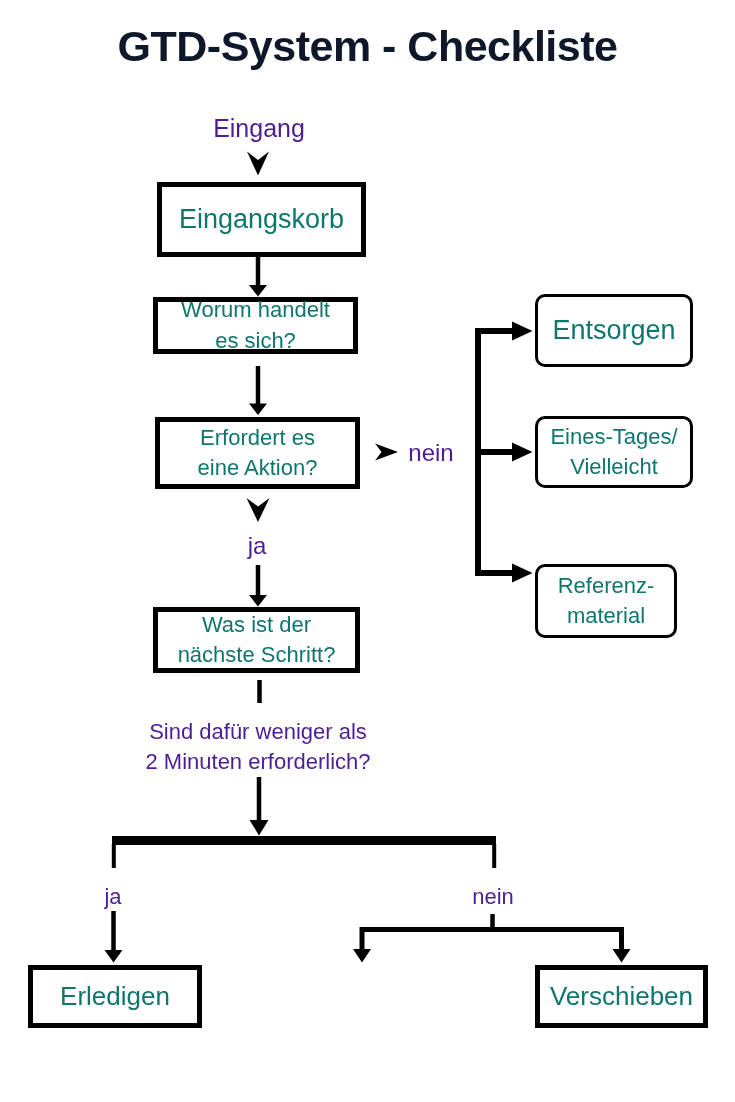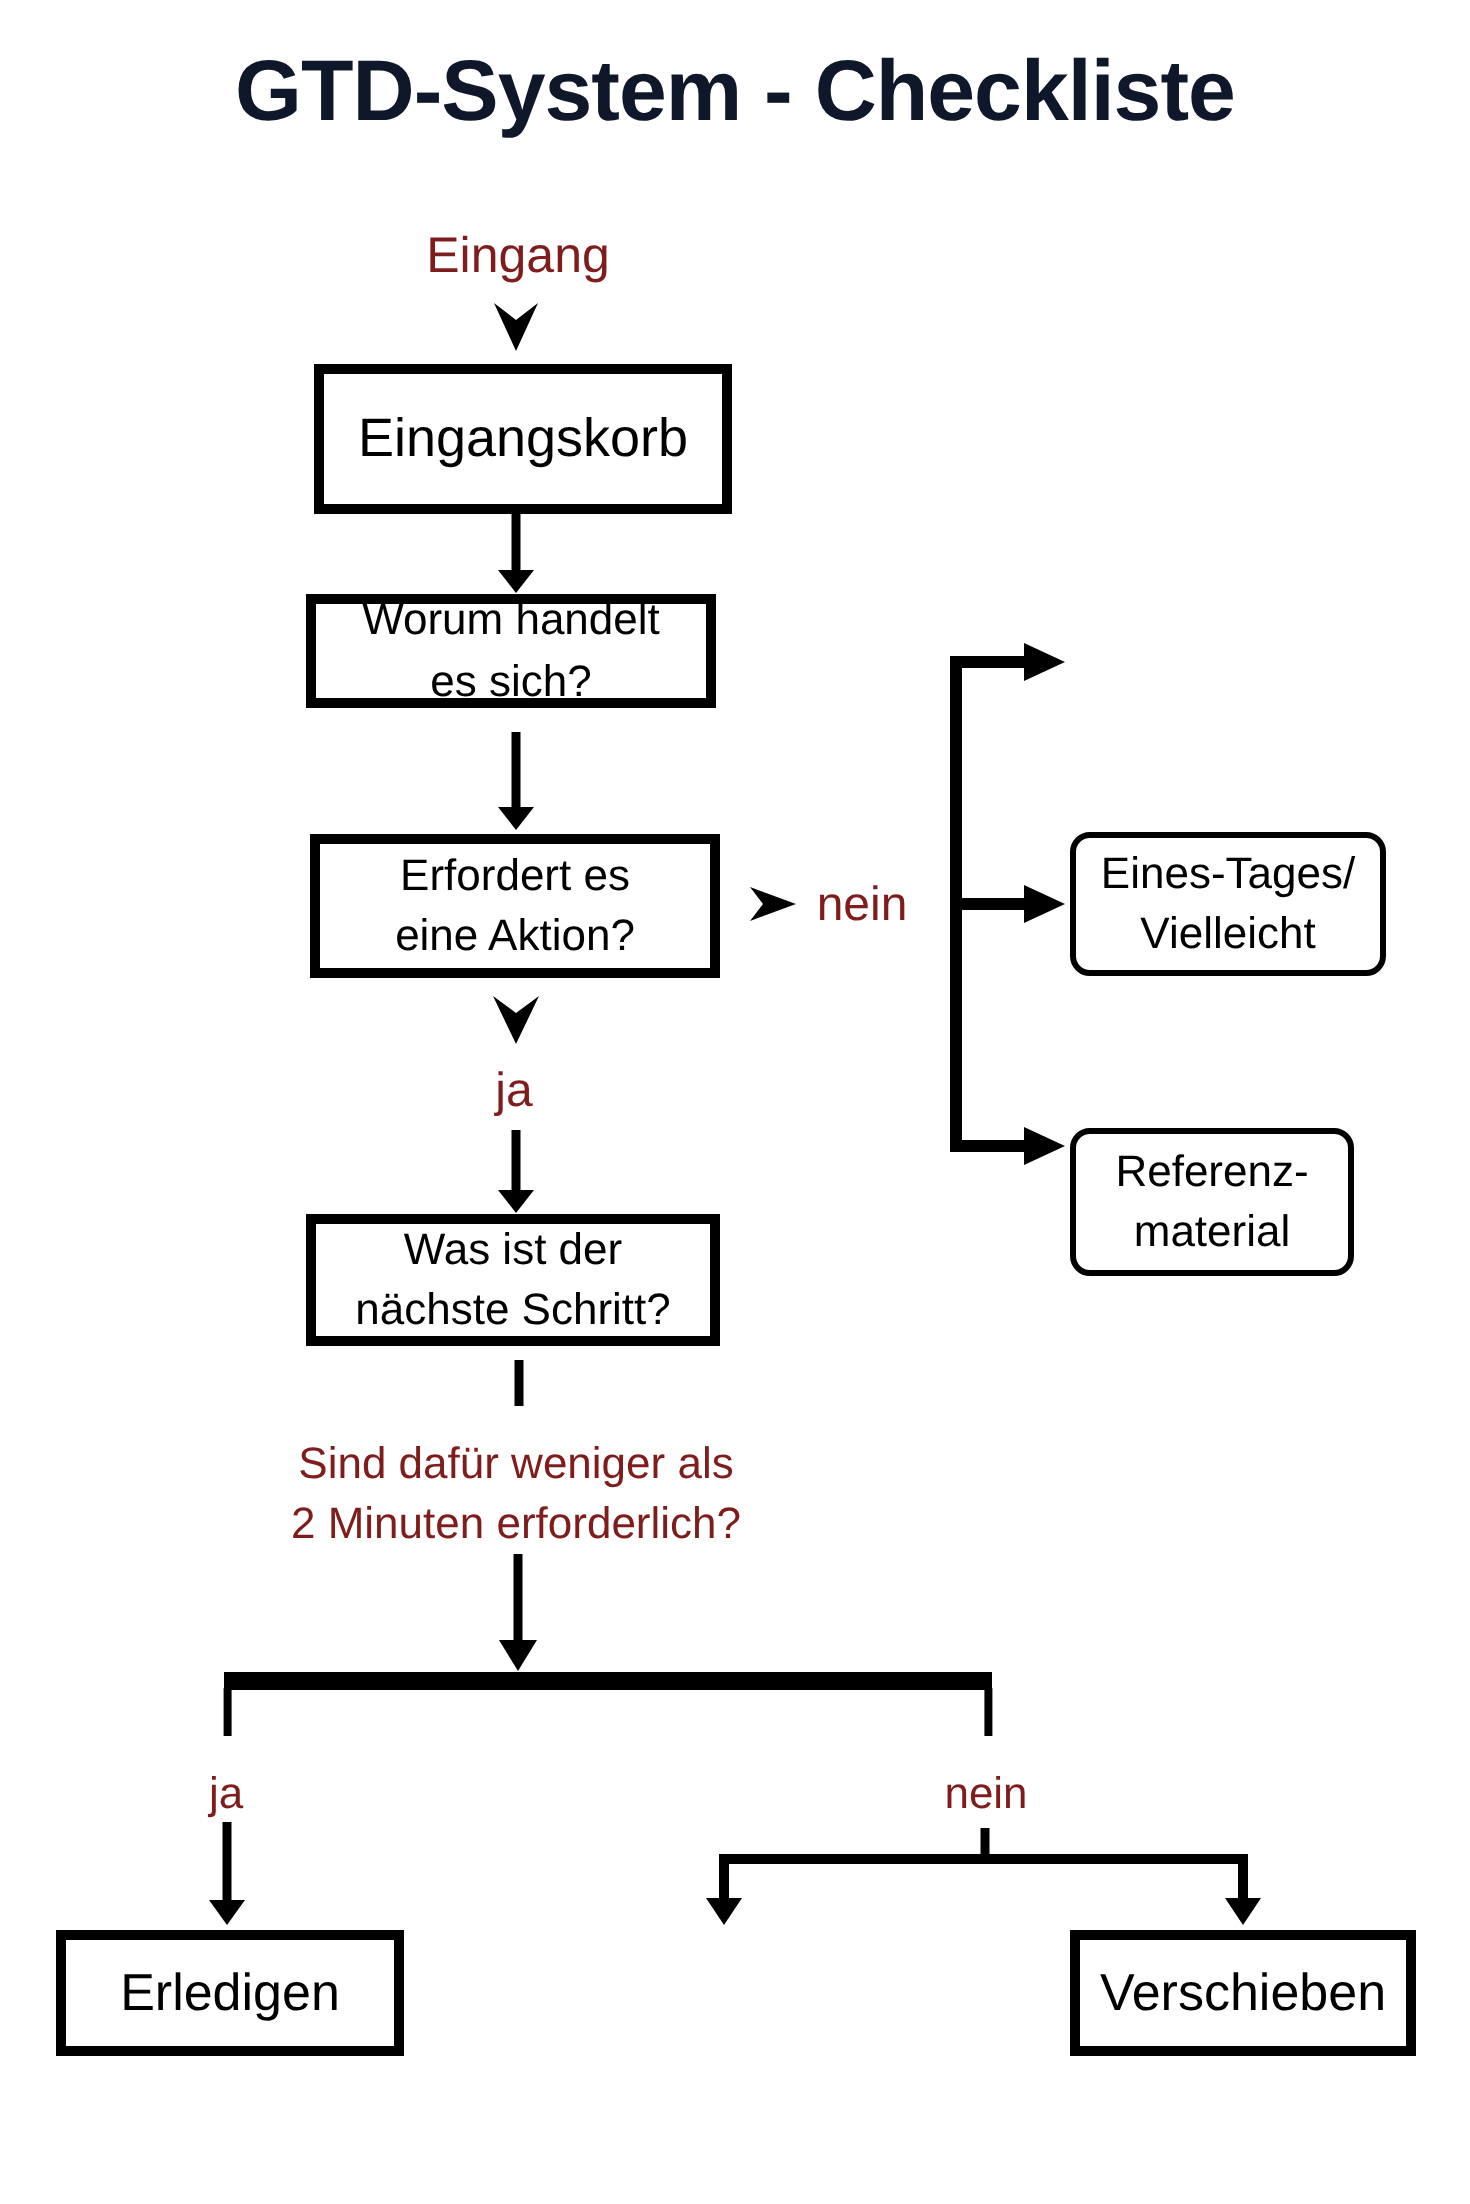--- a/index.html
+++ b/index.html
@@ -27,33 +27,33 @@
   }
   .box{
     position:absolute;
     box-sizing:border-box;
     background:#ffffff;
     border:5px solid #000000;
     display:flex;align-items:center;justify-content:center;
     text-align:center;
     white-space:pre-line;
     line-height:1.38;
-    color:#000000;
+    color:#0f766e;
   }
   .box.rounded{
     border-width:3px;
     border-radius:10px;
   }
   .lbl{
     position:absolute;
     transform:translateX(-50%);
     text-align:center;
     white-space:pre-line;
     line-height:1.32;
-    color:#7f1d1d;
+    color:#4c1d95;
   }
 </style>
 </head>
 <body>
 
 <div class="stage">
 
   <h1 class="title">GTD-System - Checkliste</h1>
 
   <svg class="wires" viewBox="0 0 735 1102">
@@ -130,20 +130,21 @@
   <div class="lbl" style="left:493px;top:882px;font-size:22px;">nein</div>
 
   <div class="box" style="left:157px;top:182px;width:209px;height:75px;font-size:27px;">Eingangskorb</div>
   <div class="box" style="left:153px;top:297px;width:205px;height:57px;font-size:22px;">Worum handelt
 es sich?</div>
   <div class="box" style="left:155px;top:417px;width:205px;height:72px;font-size:22px;">Erfordert es
 eine Aktion?</div>
   <div class="box" style="left:153px;top:607px;width:207px;height:66px;font-size:22px;">Was ist der
 nächste Schritt?</div>
 
+  <div class="box rounded" style="left:535px;top:294px;width:158px;height:73px;font-size:27px;">Entsorgen</div>
   <div class="box rounded" style="left:535px;top:416px;width:158px;height:72px;font-size:22px;">Eines-Tages/
 Vielleicht</div>
   <div class="box rounded" style="left:535px;top:538px;width:142px;height:74px;font-size:22px;margin-top:26px;">Referenz-
 material</div>
 
   <div class="box" style="left:28px;top:965px;width:174px;height:63px;font-size:26px;">Erledigen</div>
   <div class="box" style="left:535px;top:965px;width:173px;height:63px;font-size:26px;">Verschieben</div>
 
 </div>
 

